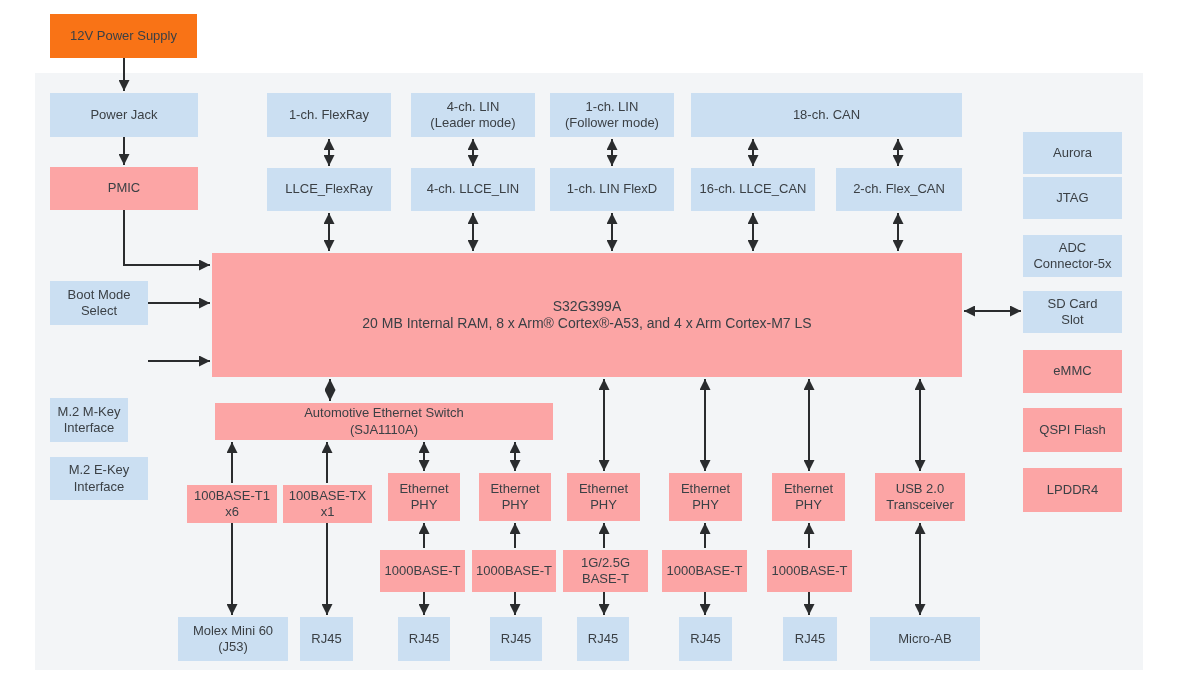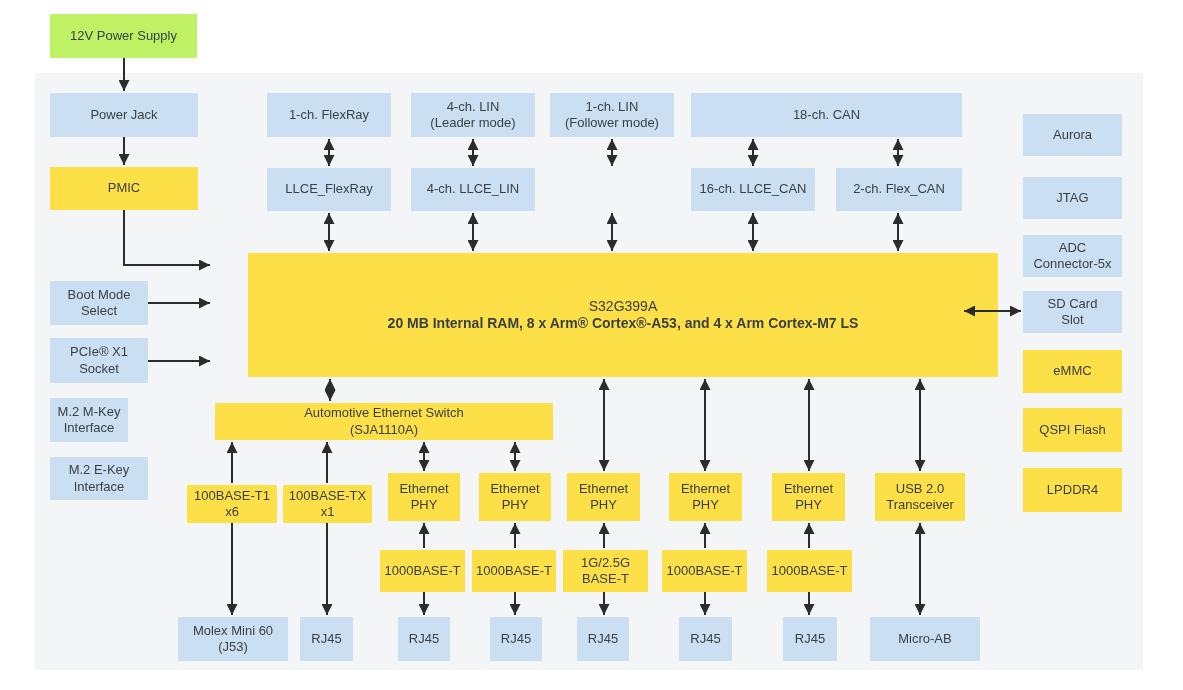--- a/index.html
+++ b/index.html
@@ -2,57 +2,56 @@
 <html><head>
 <meta charset="utf-8">
 <style>
   html,body{margin:0;padding:0;background:#ffffff;}
   .stage{position:relative;width:1183px;height:690px;background:#ffffff;overflow:hidden;
          font-family:"Liberation Sans",sans-serif;}
   .panel{position:absolute;left:35px;top:73px;width:1108px;height:597px;background:#f3f5f7;}
   .blk{position:absolute;display:flex;align-items:center;justify-content:center;
        text-align:center;white-space:pre-line;font-size:13px;line-height:1.25;
        color:#3b4045;box-sizing:border-box;padding:2px;}
-  .med{background:#fde047;}
+  .med{background:#fca5a5;}
   .light{background:#cbdff2;}
-  .gray{background:#bef264;}
-  .soc-box{flex-direction:column;font-size:14px;margin-left:36px;}
+  .gray{background:#f97316;}
+  .soc-box{flex-direction:column;font-size:14px;}
   .soc-box .soc-title{display:block;}
-  .soc-box .soc-sub{display:block;font-weight:bold;}
+  .soc-box .soc-sub{display:block;}
   #edges-svg{position:absolute;left:0;top:0;width:1183px;height:690px;pointer-events:none;}
   .edge{stroke:#2a2c2e;stroke-width:2;fill:none;}
 </style>
 </head>
 <body>
 
 <div class="stage">
   <div class="panel"></div>
 
   <div class="blk gray" style="left:50px;top:14px;width:147px;height:44px">12V Power Supply</div>
   <div class="blk light" style="left:50px;top:93px;width:148px;height:44px">Power Jack</div>
   <div class="blk med" style="left:50px;top:167px;width:148px;height:43px">PMIC</div>
 
   <div class="blk light" style="left:50px;top:281px;width:98px;height:44px">Boot Mode
 Select</div>
-  <div class="blk light" style="left:50px;top:338px;width:98px;height:45px">PCIe® X1
-Socket</div>
   <div class="blk light" style="left:50px;top:398px;width:78px;height:44px">M.2 M-Key
 Interface</div>
   <div class="blk light" style="left:50px;top:457px;width:98px;height:43px">M.2 E-Key
 Interface</div>
 
   <div class="blk light" style="left:267px;top:93px;width:124px;height:44px">1-ch. FlexRay</div>
   <div class="blk light" style="left:411px;top:93px;width:124px;height:44px">4-ch. LIN
 (Leader mode)</div>
   <div class="blk light" style="left:550px;top:93px;width:124px;height:44px">1-ch. LIN
 (Follower mode)</div>
   <div class="blk light" style="left:691px;top:93px;width:271px;height:44px">18-ch. CAN</div>
 
   <div class="blk light" style="left:267px;top:168px;width:124px;height:43px">LLCE_FlexRay</div>
   <div class="blk light" style="left:411px;top:168px;width:124px;height:43px">4-ch. LLCE_LIN</div>
+  <div class="blk light" style="left:550px;top:168px;width:124px;height:43px">1-ch. LIN FlexD</div>
   <div class="blk light" style="left:691px;top:168px;width:124px;height:43px">16-ch. LLCE_CAN</div>
   <div class="blk light" style="left:836px;top:168px;width:126px;height:43px">2-ch. Flex_CAN</div>
 
   <div class="blk med soc-box" style="left:212px;top:253px;width:750px;height:124px">
     <span class="soc-title">S32G399A</span>
     <span class="soc-sub">20 MB Internal RAM, 8 x Arm® Cortex®-A53, and 4 x Arm Cortex-M7 LS</span>
   </div>
 
   <div class="blk med" style="left:215px;top:403px;width:338px;height:37px">Automotive Ethernet Switch
 (SJA1110A)</div>
@@ -84,21 +83,21 @@
   <div class="blk light" style="left:178px;top:617px;width:110px;height:44px">Molex Mini 60
 (J53)</div>
   <div class="blk light" style="left:300px;top:617px;width:53px;height:44px">RJ45</div>
   <div class="blk light" style="left:398px;top:617px;width:52px;height:44px">RJ45</div>
   <div class="blk light" style="left:490px;top:617px;width:52px;height:44px">RJ45</div>
   <div class="blk light" style="left:577px;top:617px;width:52px;height:44px">RJ45</div>
   <div class="blk light" style="left:679px;top:617px;width:53px;height:44px">RJ45</div>
   <div class="blk light" style="left:783px;top:617px;width:54px;height:44px">RJ45</div>
   <div class="blk light" style="left:870px;top:617px;width:110px;height:44px">Micro-AB</div>
 
-  <div class="blk light" style="left:1023px;top:114px;width:99px;height:42px">Aurora</div>
+  <div class="blk light" style="left:1023px;top:132px;width:99px;height:42px">Aurora</div>
   <div class="blk light" style="left:1023px;top:177px;width:99px;height:42px">JTAG</div>
   <div class="blk light" style="left:1023px;top:235px;width:99px;height:42px">ADC
 Connector-5x</div>
   <div class="blk light" style="left:1023px;top:291px;width:99px;height:42px">SD Card
 Slot</div>
   <div class="blk med" style="left:1023px;top:350px;width:99px;height:43px">eMMC</div>
   <div class="blk med" style="left:1023px;top:408px;width:99px;height:44px">QSPI Flash</div>
   <div class="blk med" style="left:1023px;top:468px;width:99px;height:44px">LPDDR4</div>
 
   <svg id="edges-svg" viewBox="0 0 1183 690">

